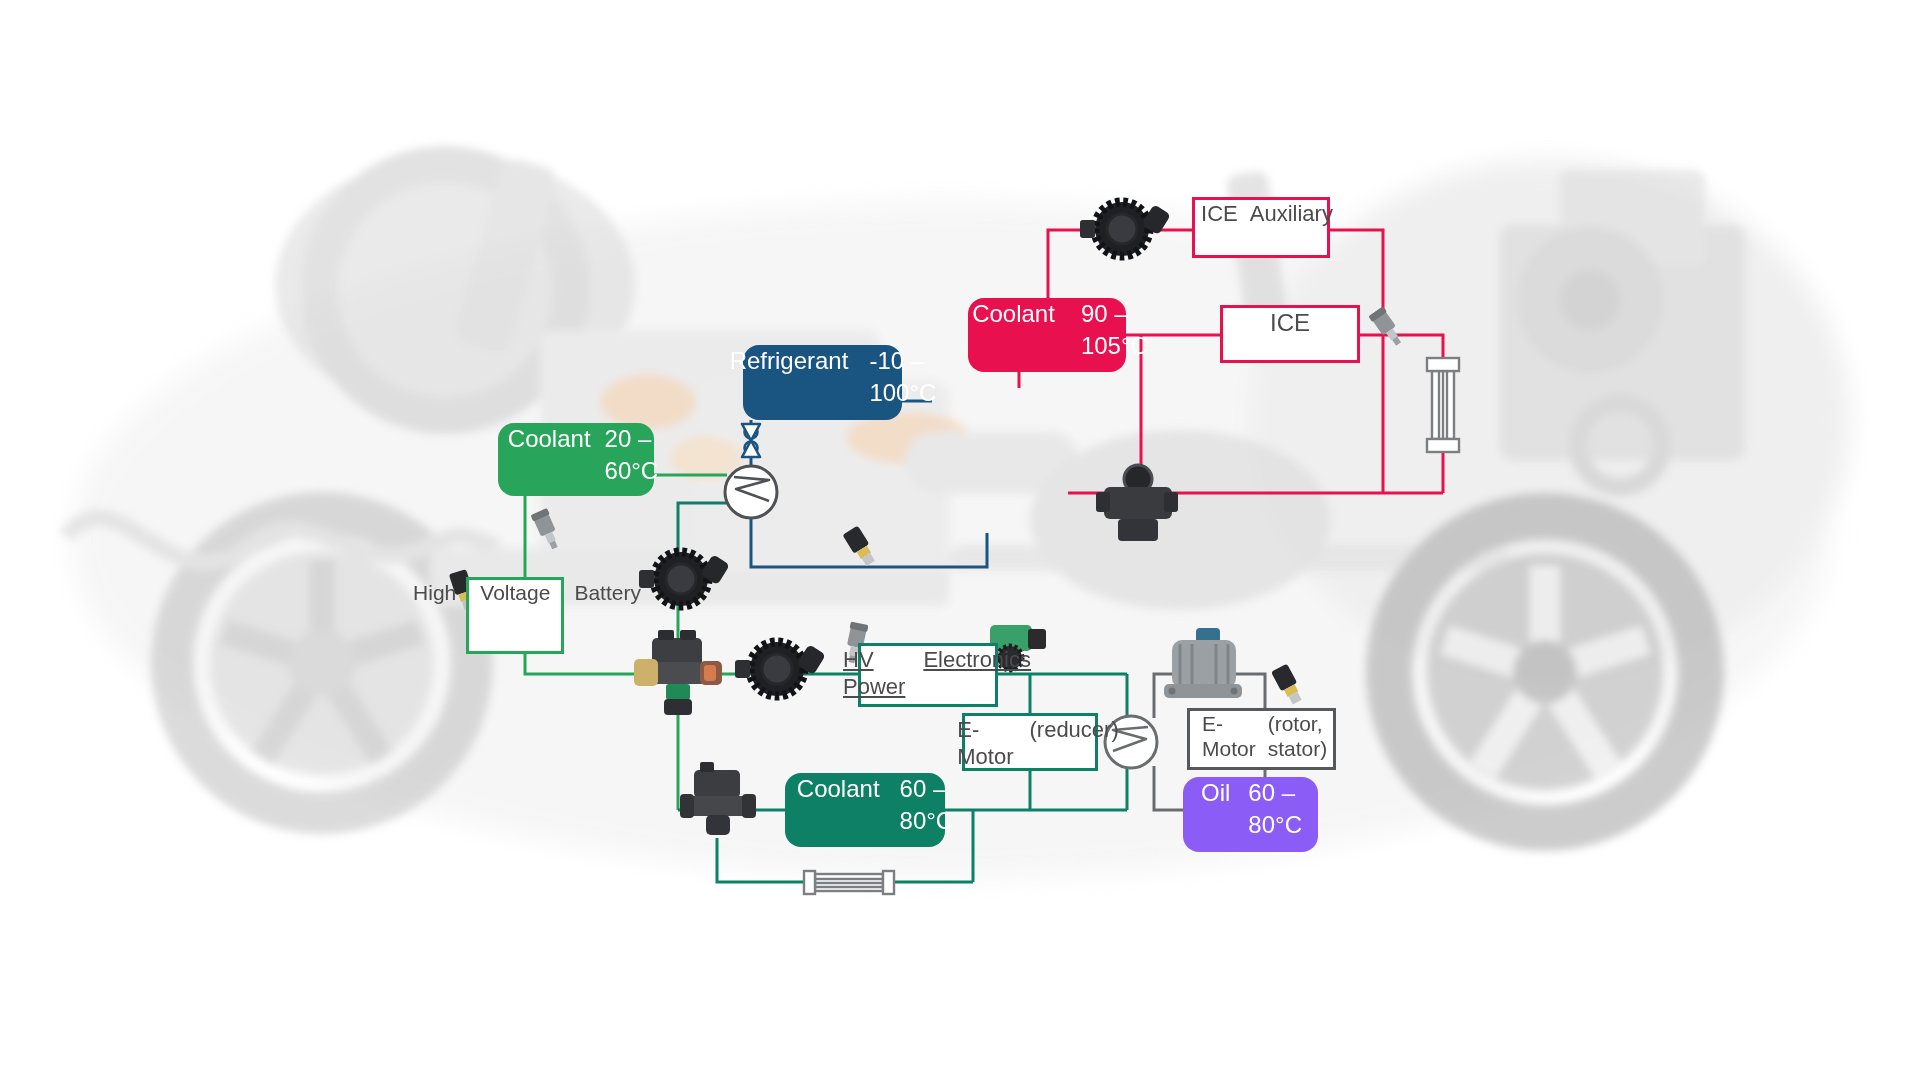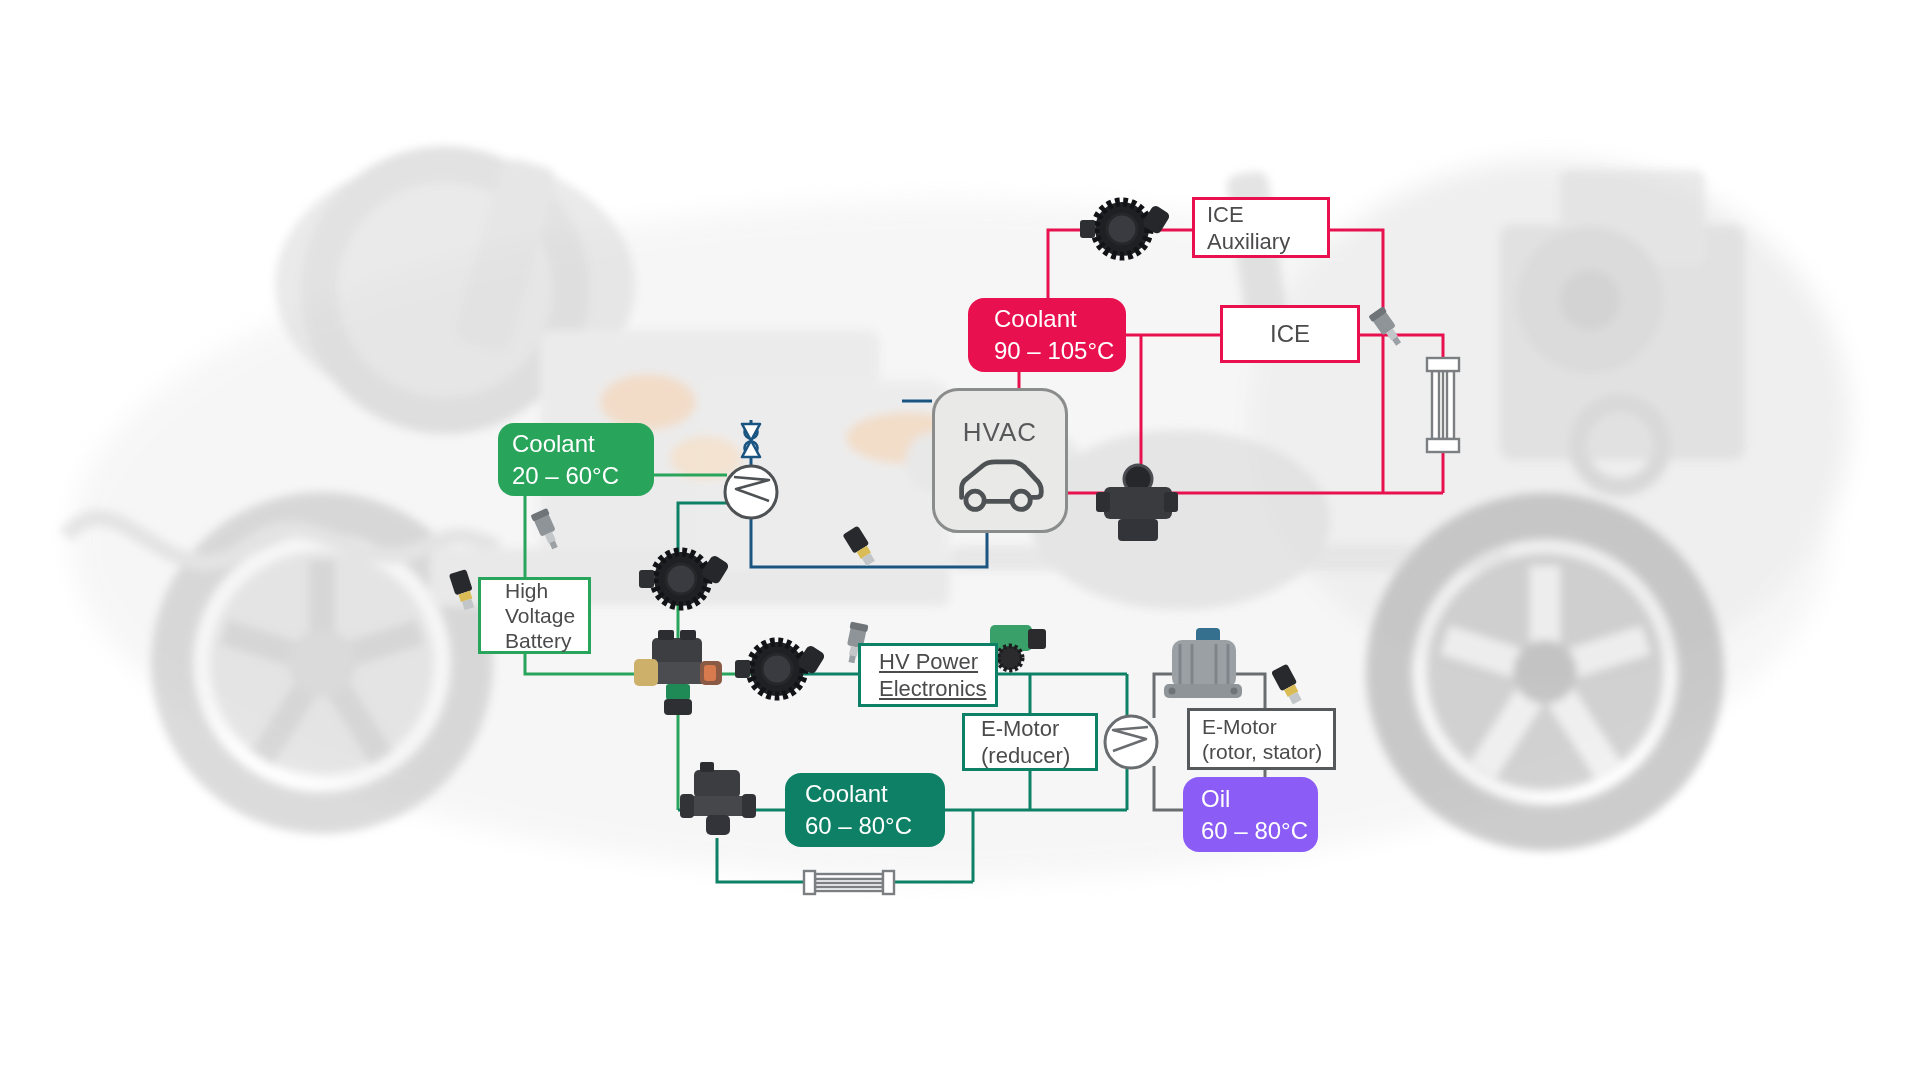--- a/index.html
+++ b/index.html
@@ -1,20 +1,20 @@
 <!DOCTYPE html>
 <html><head>
 <meta charset="utf-8">
 <style>
   html,body{margin:0;padding:0;background:#ffffff;}
   .stage{position:relative;width:1920px;height:1080px;overflow:hidden;background:#ffffff;
          font-family:"Liberation Sans", sans-serif;}
   .stage svg{position:absolute;left:0;top:0;}
   
-  .node{position:absolute;box-sizing:border-box;display:flex;flex-direction:column;justify-content:center;}
+  .node{position:absolute;box-sizing:border-box;display:flex;flex-direction:row;justify-content:center;}
   .node span{display:block;}
   .filled{border-radius:16px;color:#ffffff;}
   .filled span{font-size:24px;line-height:32px;font-weight:400;}
   .outline{background:#ffffff;color:#4b4b4d;}
   .outline span{font-size:22px;line-height:27px;}
   .crimson-bg{background:#e8104e;}
   .blue-bg{background:#1a5480;}
   .green-bg{background:#28a45b;}
   .teal-bg{background:#0d8065;}
   .oil-bg{background:#8b5cf6;}
@@ -275,37 +275,32 @@
 
   <div class="node outline crimson-bd center fs24" style="left:1220px;top:305px;width:140px;height:58px;">
     <span>ICE</span>
   </div>
 
   <div class="node filled crimson-bg pad26" style="left:968px;top:298px;width:158px;height:74px;">
     <span>Coolant</span>
     <span>90 – 105°C</span>
   </div>
 
-
-  <div class="node hvac-box" style="left:932px;top:388px;width:136px;height:145px;">
-    <span class="hvac-title">HVAC</span>
-    <svg width="96" height="62" viewBox="0 0 100 64" style="position:static;margin-top:8px;">
-      <path d="M10,46 L10,36 Q10,30 16,26 L32,13 Q37,9 45,9 L62,9 Q71,9 77,16 L87,27 Q93,32 93,39 L93,41 Q93,46 87,46 L83,46" fill="none" stroke="#4f5254" stroke-width="5" stroke-linejoin="round" stroke-linecap="round"></path>
-      <path d="M36,50 L60,50" fill="none" stroke="#4f5254" stroke-width="5" stroke-linecap="round"></path>
-      <circle cx="24" cy="49" r="9.5" fill="none" stroke="#4f5254" stroke-width="5"></circle>
-      <circle cx="72" cy="49" r="9.5" fill="none" stroke="#4f5254" stroke-width="5"></circle>
-    </svg>
-  </div>
+  <div class="node filled blue-bg pad21" style="left:743px;top:345px;width:159px;height:75px;">
+    <span>Refrigerant</span>
+    <span>-10 – 100°C</span>
+  </div>
+
 
   <div class="node filled green-bg pad14" style="left:498px;top:423px;width:156px;height:73px;">
     <span>Coolant</span>
     <span>20 – 60°C</span>
   </div>
 
-  <div class="node outline green-bd pad24 fs21" style="left:478px;top:577px;width:113px;height:77px;">
+  <div class="node outline green-bd pad24 fs21" style="left:466px;top:577px;width:98px;height:77px;">
     <span>High</span>
     <span>Voltage</span>
     <span>Battery</span>
   </div>
 
   <div class="node outline teal-bd pad18" style="left:858px;top:643px;width:140px;height:64px;text-decoration:underline;">
     <span>HV Power</span>
     <span>Electronics</span>
   </div>
 

